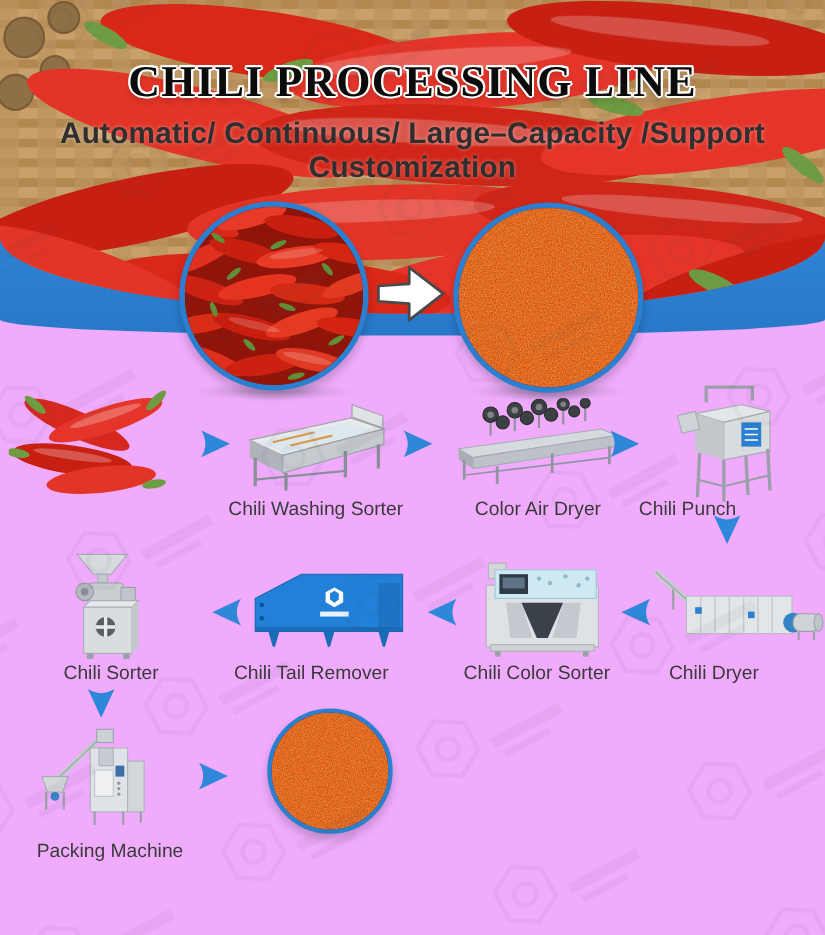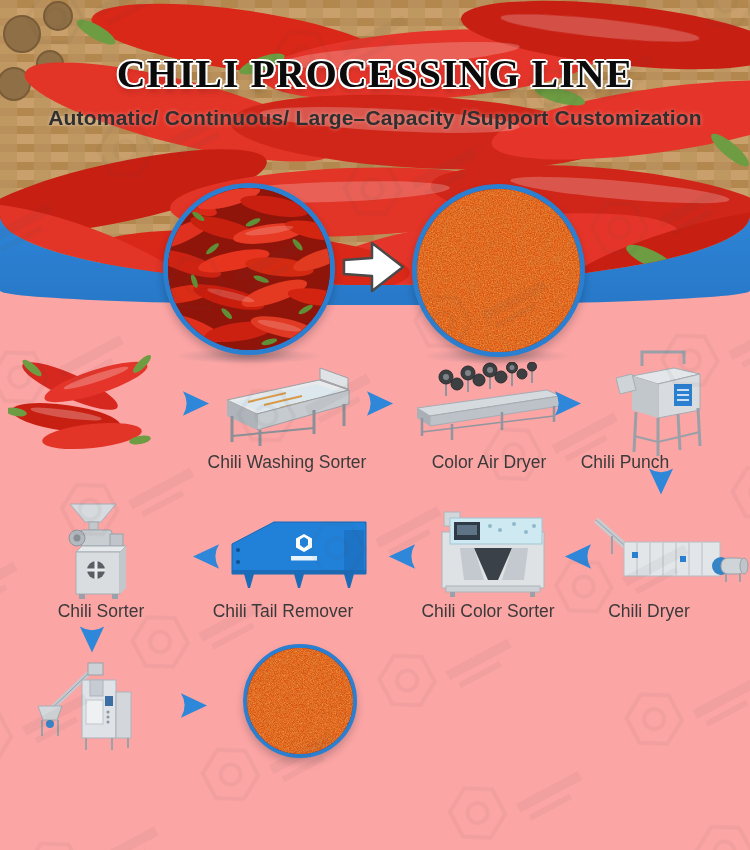--- a/index.html
+++ b/index.html
@@ -1,32 +1,32 @@
 <!DOCTYPE html>
 <html><head>
 <meta charset="utf-8">
 <style>
   html,body{margin:0;padding:0;background:#fff;}
-  #canvas{position:relative;width:750px;height:850px;overflow:hidden;background:#fca5a5;
+  #canvas{position:relative;width:750px;height:850px;overflow:hidden;background:#f0abfc;
           font-family:"Liberation Sans",sans-serif;text-decoration:underline;}
   
   .hero{position:absolute;left:0;top:0;width:750px;height:285px;overflow:hidden;
         border-radius:0 0 50% 50% / 0 0 70px 70px;z-index:2;}
   .hero svg{display:block;width:100%;height:100%;}
   .band{position:absolute;left:0;top:200px;width:750px;height:105px;
         background:linear-gradient(#2f86d8,#2878c8);
         border-radius:0 0 55% 55% / 0 0 16px 16px;z-index:1;}
   .title{position:absolute;left:0;top:50px;width:750px;text-align:center;z-index:3;
          font-family:"Liberation Serif",serif;font-weight:bold;font-size:40px;letter-spacing:1px;
          color:#0b0b0b;
          text-shadow:-2px 0 #fff,2px 0 #fff,0 -2px #fff,0 2px #fff,
                      -1.5px -1.5px #fff,1.5px -1.5px #fff,-1.5px 1.5px #fff,1.5px 1.5px #fff,
                      0 4px 6px rgba(0,0,0,.25);}
   .subtitle{position:absolute;left:0;top:106px;width:750px;text-align:center;z-index:3;
-            font-weight:bold;font-size:21px;color:#2f2f2f;letter-spacing:.2px;
+            font-weight:bold;font-size:27px;color:#2f2f2f;letter-spacing:.2px;
             text-shadow:0 0 4px rgba(255,255,255,.4);}
   
   .circle{position:absolute;border:5px solid #2a7fd0;border-radius:50%;overflow:hidden;
           z-index:4;box-shadow:0 5px 9px rgba(0,0,0,.2);background:#8f150b;}
   .circle svg{display:block;width:100%;height:100%;}
   .cshadow{position:absolute;width:150px;height:16px;z-index:3;
            background:radial-gradient(ellipse at center,rgba(80,90,100,.35),rgba(0,0,0,0) 70%);}
   .tarrow{position:absolute;left:342px;top:238px;width:64px;height:58px;z-index:5;}
   
   .mach{position:absolute;z-index:3;}
@@ -452,20 +452,21 @@
         </g>
       <rect x="86" y="32" width="15" height="46" fill="#d3d7db" stroke="#adb3bb"></rect>
       <g stroke="#9aa1a8" stroke-width="2">
         <line x1="56" y1="78" x2="56" y2="90"></line>
           <line x1="82" y1="78" x2="82" y2="90"></line>
         <line x1="98" y1="78" x2="98" y2="88"></line>
       </g>
     </svg>
   </div>
 
+  <div class="lbl" style="left:100px;top:763px">Packing Machine</div>
 
   <div class="chev" style="left:180px;top:692px">
     <svg viewBox="0 0 30 28">
         <use href="#chev"></use>
       </svg>
   </div>
 
   <div class="circle" style="left:243px;top:644px;width:106px;height:106px;border-width:4px">
     <svg viewBox="0 0 160 160" preserveAspectRatio="none">
         <use href="#powderFill"></use>

